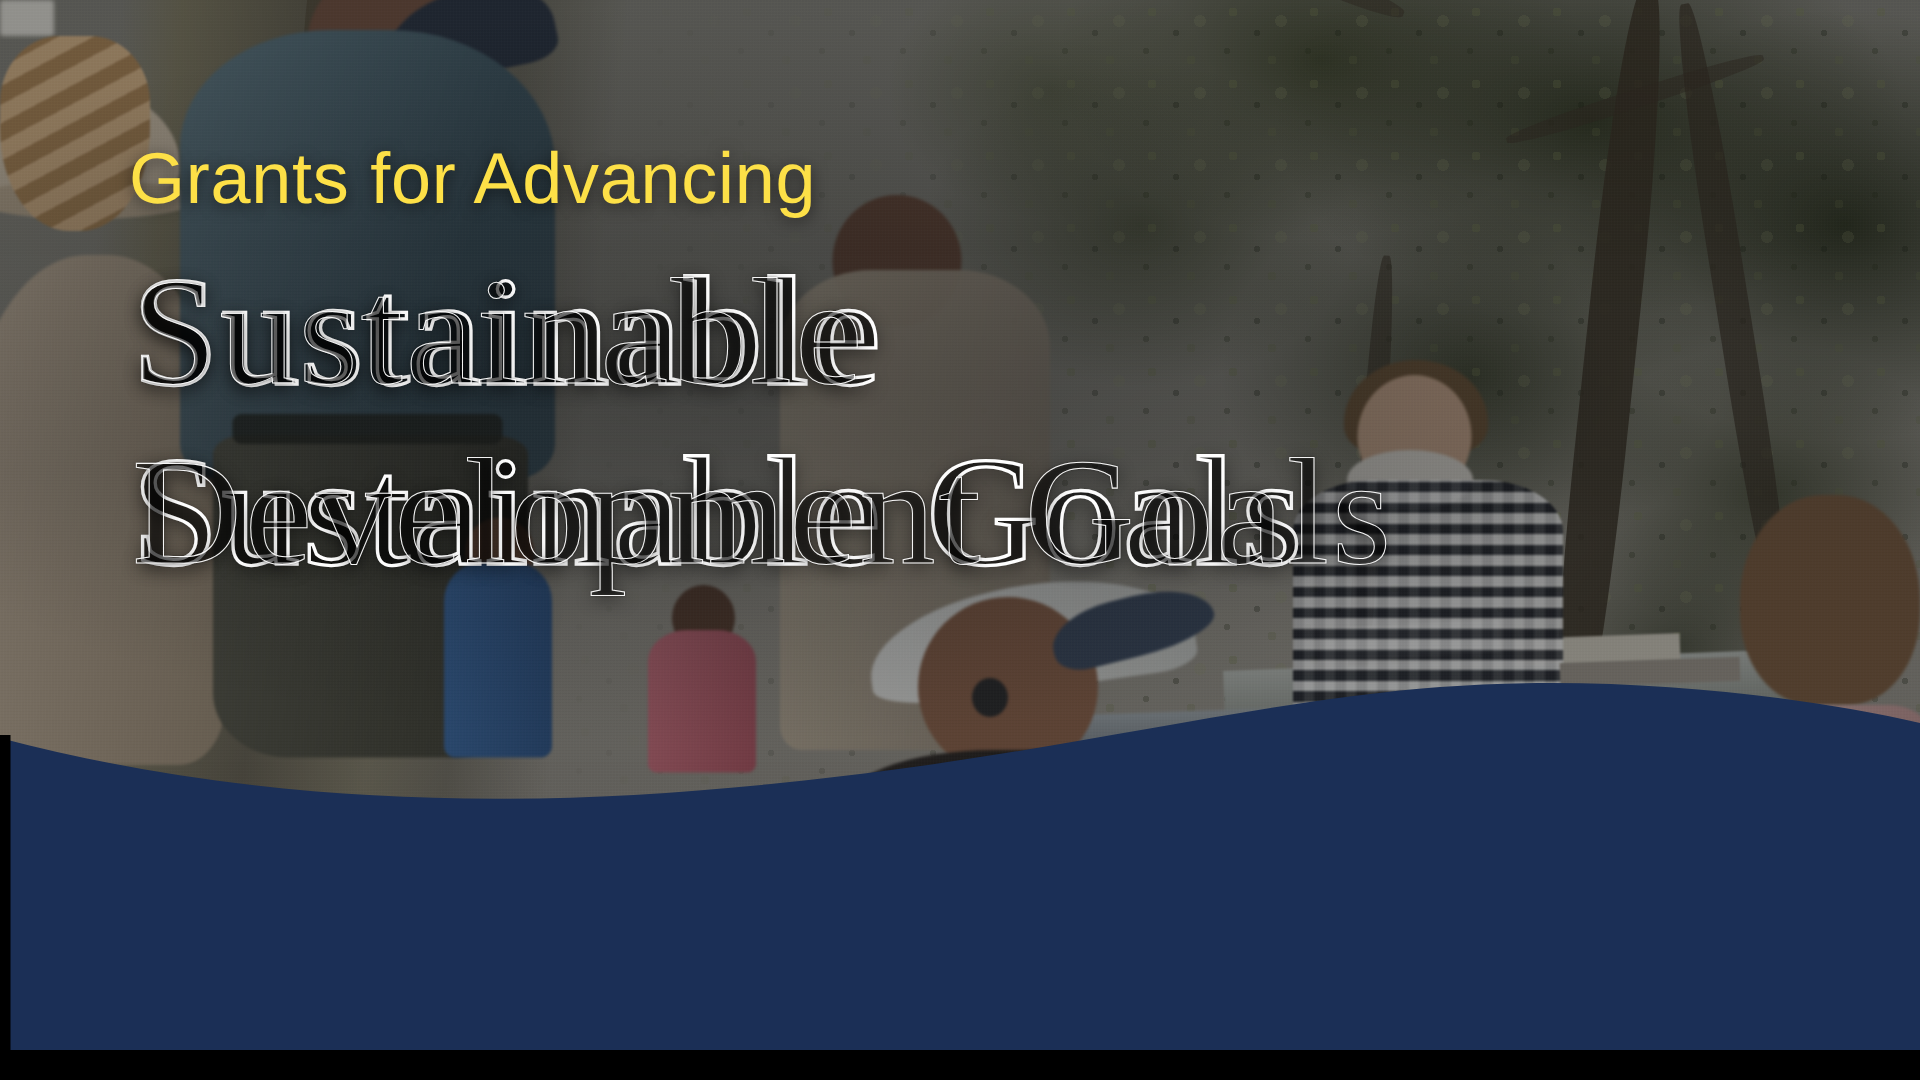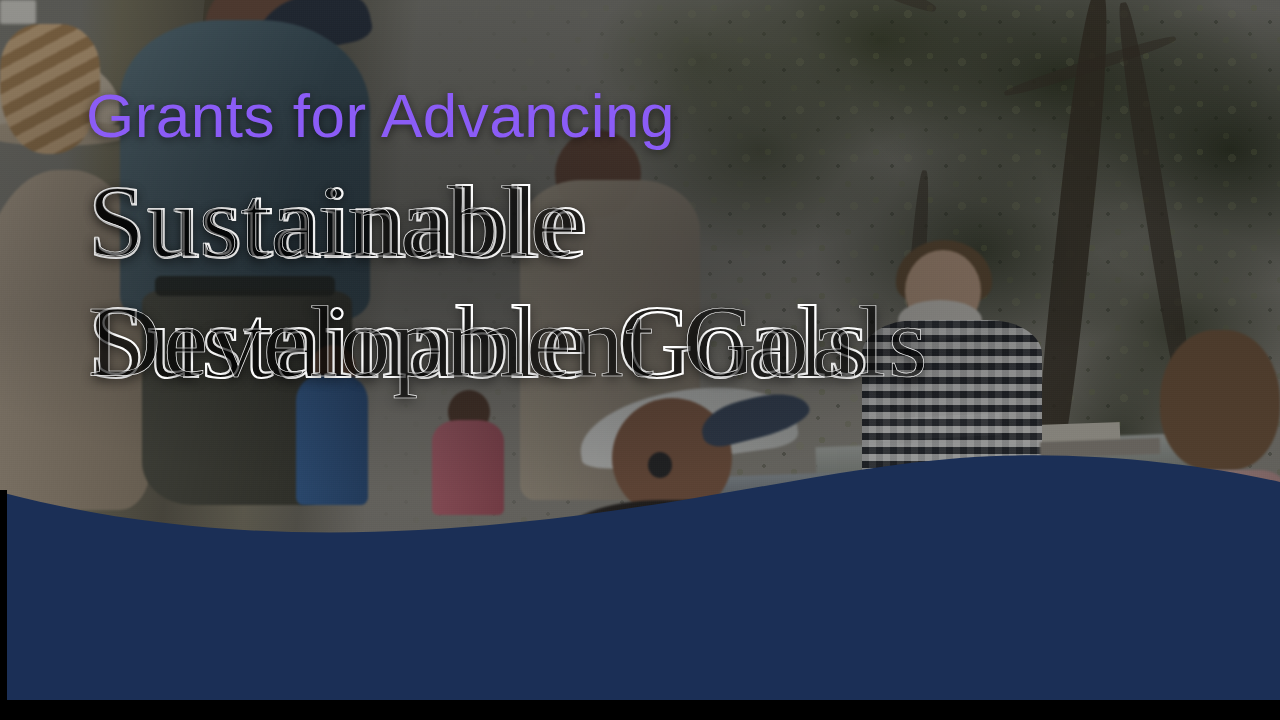--- a/index.html
+++ b/index.html
@@ -139,26 +139,26 @@
   .photo-grain{
     opacity:.16;
     background-image:
       repeating-linear-gradient(0deg, rgba(255,255,255,.05) 0 1px, rgba(0,0,0,.05) 1px 2px),
       repeating-linear-gradient(90deg, rgba(255,255,255,.04) 0 1px, rgba(0,0,0,.04) 1px 2px);
   }
 
   
   .headline{position:absolute;left:0;top:0;width:1280px;z-index:6;}
   .line-advancing{
-    position:absolute;left:86px;top:80px;
+    position:absolute;left:86px;top:92px;
     font-family:"Liberation Sans", sans-serif;
     font-weight:300;
-    font-size:62px;
+    font-size:48px;
     letter-spacing:.5px;
-    color:#8b5cf6;
+    color:#fde047;
     text-shadow:0 2px 10px rgba(0,0,0,.55);
     white-space:nowrap;
   }
   .inline-serif{
     position:absolute;
     font-family:"Liberation Serif", "DejaVu Serif", serif;
     font-size:104px;
     line-height:1;
     letter-spacing:2px;
     white-space:nowrap;

